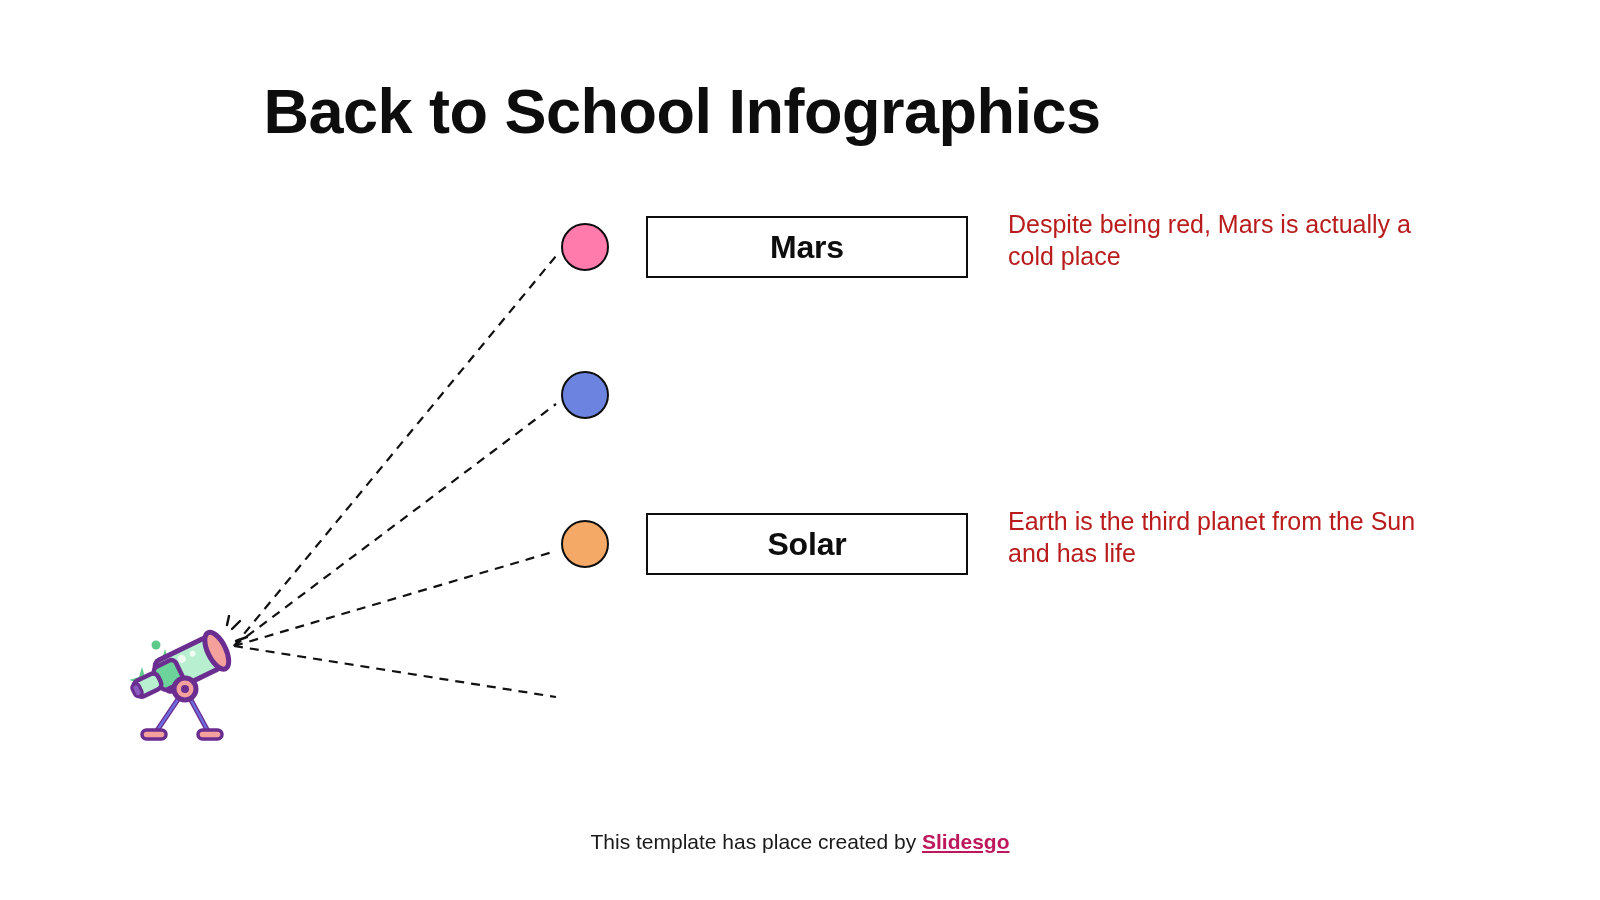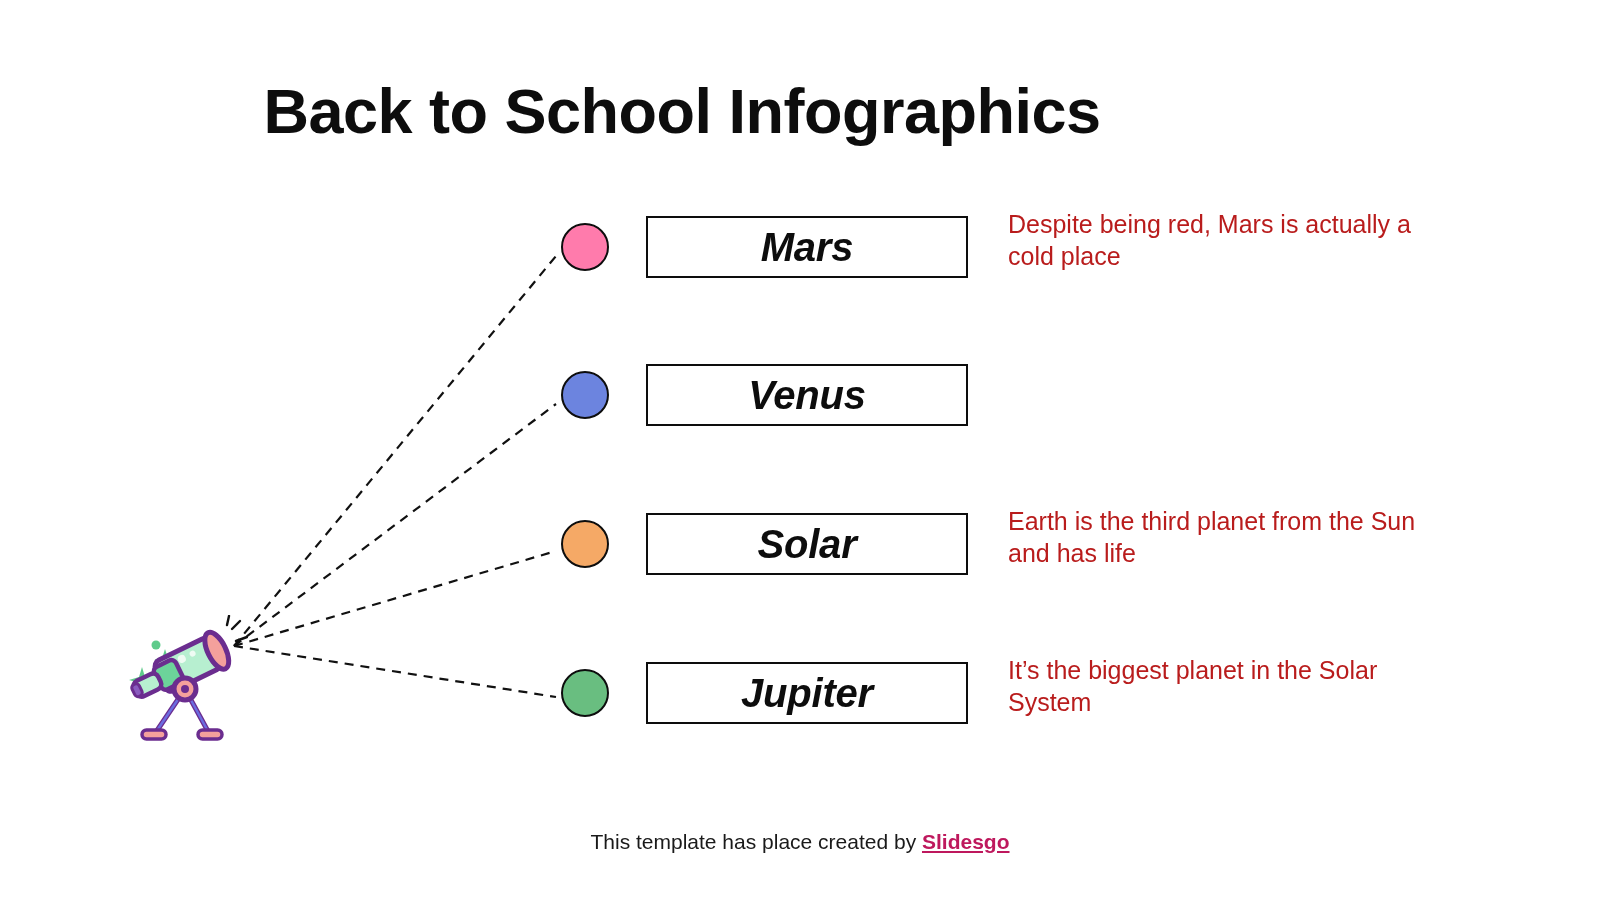--- a/index.html
+++ b/index.html
@@ -78,24 +78,23 @@
     box-sizing: border-box;
     background: #ffffff;
     display: flex;
     align-items: center;
     justify-content: center;
   }
 
   .label-box .planet-name {
     font-family: "Liberation Sans", sans-serif;
     font-weight: bold;
-    font-size: 40px;
+    font-size: 32px;
     color: #0d0d0d;
     letter-spacing: -0.2px;
-    font-style: italic;
   }
 
   .desc {
     position: absolute;
     left: 1008px;
     top: -14px;
     width: 420px;
     font-family: "Liberation Sans", sans-serif;
     font-weight: normal;
     font-size: 25px;
@@ -148,40 +147,30 @@
   <div class="row" style="top:223px">
     <div class="dot" style="background:#FF7BAC"></div>
     <div class="label-box">
       <span class="planet-name">Mars</span>
     </div>
     <div class="desc">Despite being red, Mars is actually a cold place</div>
   </div>
 
   <div class="row" style="top:371px">
     <div class="dot" style="background:#6C84DF"></div>
-    <div class="label-box">
-      <span class="planet-name">Venus</span>
-    </div>
   </div>
 
   <div class="row" style="top:520px">
     <div class="dot" style="background:#F5A966"></div>
     <div class="label-box">
       <span class="planet-name">Solar</span>
     </div>
     <div class="desc">Earth is the third planet from the Sun and has life</div>
   </div>
 
-  <div class="row" style="top:669px">
-    <div class="dot" style="background:#69BE80"></div>
-    <div class="label-box">
-      <span class="planet-name">Jupiter</span>
-    </div>
-    <div class="desc">It’s the biggest planet in the Solar System</div>
-  </div>
 
   <svg id="telescope" viewBox="0 0 120 135" width="120" height="135">
 
     <g fill="#5FCB8B">
       <path d="M14 52 L17 62 L27 65 L17 68 L14 78 L11 68 L1 65 L11 62 Z"></path>
       <path d="M37 34 L39.5 42 L47.5 44.5 L39.5 47 L37 55 L34.5 47 L26.5 44.5 L34.5 42 Z"></path>
       <circle cx="28" cy="30" r="4.5"></circle>
     </g>
 
     <g stroke="#6B2D8F" stroke-width="5" stroke-linecap="round" stroke-linejoin="round" fill="#6C6CE0">

